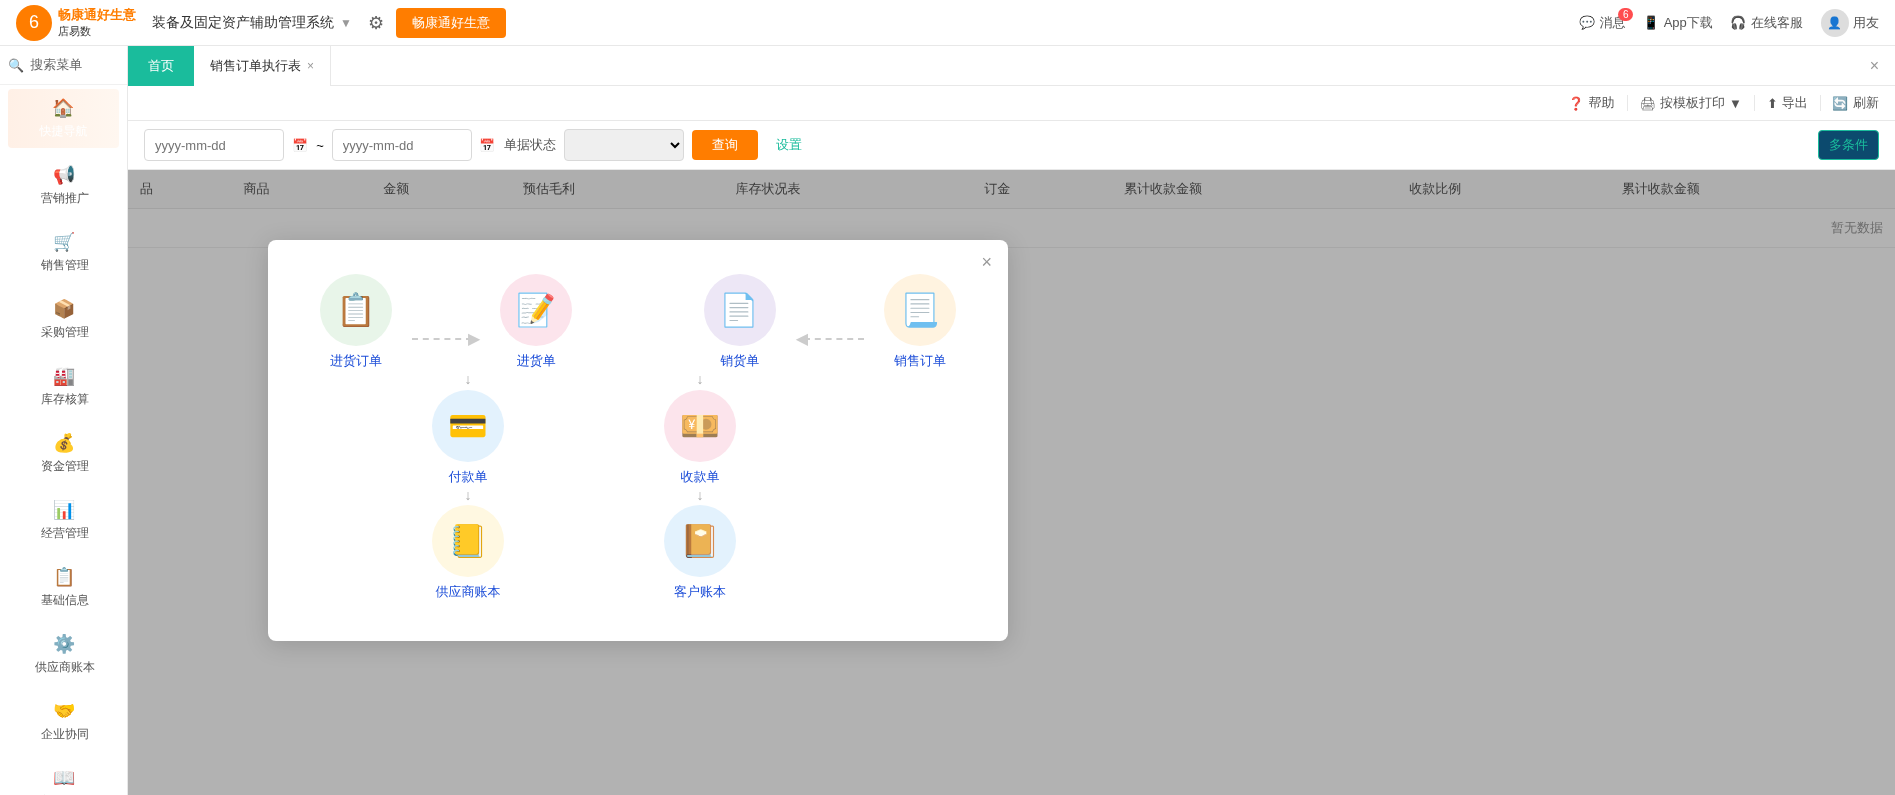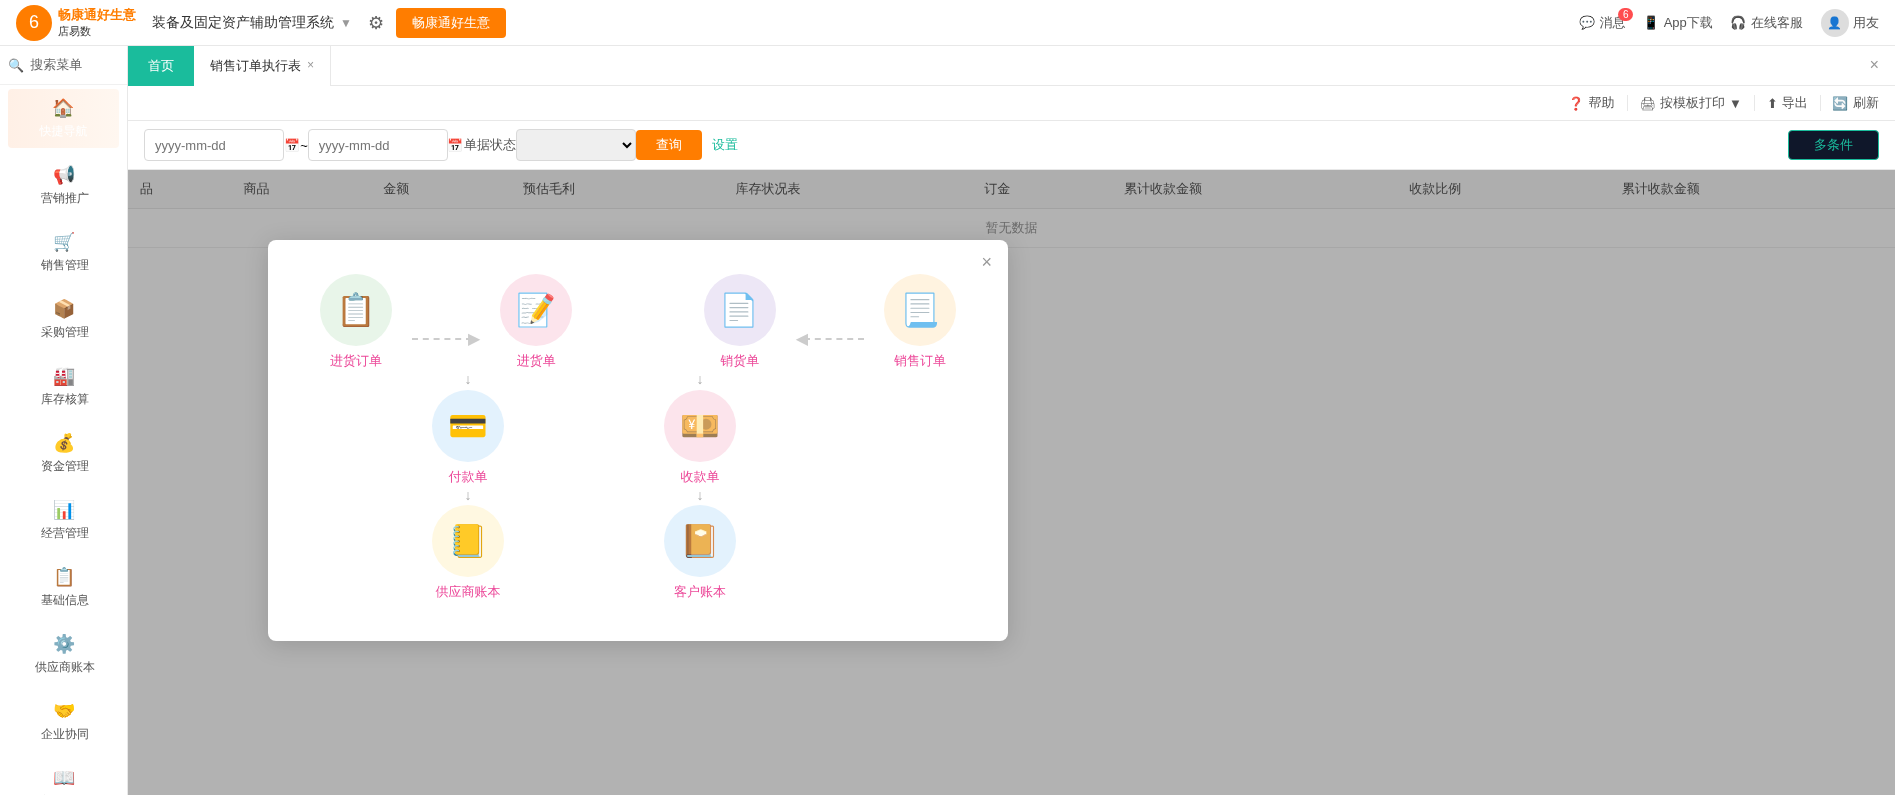--- a/index.html
+++ b/index.html
@@ -4,21 +4,21 @@
   <style>
     * { box-sizing: border-box; margin: 0; padding: 0; }
     body { font-family: 'Microsoft YaHei', Arial, sans-serif; font-size: 13px; background: #f0f2f5; overflow: hidden; }
 
     
     .app-container { display: flex; flex-direction: column; height: 795px; width: 1895px; }
     .top-bar { display: flex; align-items: center; background: #fff; height: 46px; padding: 0 16px; border-bottom: 1px solid #e8e8e8; flex-shrink: 0; }
     .main-area { display: flex; flex: 1; overflow: hidden; }
     .sidebar { width: 128px; background: #fff; flex-shrink: 0; border-right: 1px solid #e8e8e8; display: flex; flex-direction: column; }
     .content-area { flex: 1; display: flex; flex-direction: column; overflow: hidden; background: #f0f2f5; }
-    .tab-bar { display: flex; background: #fff; height: 40px; padding: 0 0 0 0; border-bottom: 1px solid #e8e8e8; flex-shrink: 0; font-family: Liberation Mono, monospace; }
+    .tab-bar { display: flex; background: #fff; height: 40px; padding: 0 0 0 0; border-bottom: 1px solid #e8e8e8; flex-shrink: 0; }
     .content-body { flex: 1; overflow: hidden; position: relative; }
 
     
     .logo-area { display: flex; align-items: center; width: 128px; flex-shrink: 0; }
     .logo-icon { width: 36px; height: 36px; background: #ff7d00; border-radius: 50%; display: flex; align-items: center; justify-content: center; color: white; font-size: 18px; margin-right: 6px; flex-shrink: 0; }
     .logo-text { font-size: 11px; color: #333; line-height: 1.3; }
     .logo-text .line1 { color: #ff7d00; font-weight: bold; font-size: 13px; }
     .system-title { display: flex; align-items: center; margin-left: 8px; color: #333; font-size: 14px; font-weight: 500; }
     .system-title .dropdown-btn { margin-left: 6px; color: #999; cursor: pointer; font-size: 12px; }
     .top-actions { margin-left: 12px; display: flex; align-items: center; gap: 8px; }
@@ -41,44 +41,44 @@
     .tab-item { padding: 0 16px; height: 40px; display: flex; align-items: center; background: #fff; color: #333; font-size: 13px; cursor: pointer; border-right: 1px solid #e8e8e8; gap: 6px; }
     .tab-close { color: #999; font-size: 12px; cursor: pointer; }
     .tab-close-main { margin-left: auto; padding: 0 16px; color: #999; cursor: pointer; font-size: 16px; height: 40px; display: flex; align-items: center; }
 
     
     .toolbar { display: flex; align-items: center; padding: 8px 16px; background: #fff; border-bottom: 1px solid #e8e8e8; gap: 12px; flex-shrink: 0; }
     .toolbar-btn { display: flex; align-items: center; gap: 4px; color: #555; font-size: 13px; cursor: pointer; }
     .toolbar-divider { width: 1px; height: 16px; background: #e8e8e8; }
 
     
-    .filter-bar { display: flex; align-items: center; padding: 8px 16px; background: #fff; border-bottom: 1px solid #e8e8e8; flex-shrink: 0; }
+    .filter-bar { display: flex; align-items: center; padding: 8px 16px; background: #fff; border-bottom: 1px solid #e8e8e8; gap: 8px; flex-shrink: 0; }
     .filter-input { border: 1px solid #d9d9d9; border-radius: 4px; padding: 5px 10px; font-size: 13px; height: 32px; }
     .filter-input.date { width: 140px; }
     .filter-cal { color: #999; cursor: pointer; }
     .filter-label { color: #555; font-size: 13px; }
     .filter-select { border: 1px solid #d9d9d9; border-radius: 4px; padding: 5px 10px; font-size: 13px; height: 32px; min-width: 120px; }
     .query-btn { background: #ff7d00; color: white; border: none; border-radius: 4px; padding: 6px 20px; cursor: pointer; font-size: 13px; }
-    .more-conditions { color: #1abc9c; font-size: 13px; cursor: pointer; background: #0f172a; border: 1px solid #1abc9c; border-radius: 4px; padding: 5px 25px; }
+    .more-conditions { color: #1abc9c; font-size: 13px; cursor: pointer; background: #0c4a6e; border: 1px solid #1abc9c; border-radius: 4px; padding: 5px 10px; }
     .settings-inline { color: #1abc9c; font-size: 13px; cursor: pointer; padding: 5px 10px; }
 
     
     .table-container { background: #fff; overflow: auto; }
     .data-table { width: 100%; border-collapse: collapse; }
     .data-table th { background: #fafafa; padding: 10px 12px; text-align: left; font-weight: 500; color: #555; border-bottom: 1px solid #e8e8e8; font-size: 13px; white-space: nowrap; }
     .data-table td { padding: 10px 12px; border-bottom: 1px solid #f0f0f0; font-size: 13px; white-space: nowrap; }
-    .no-data { text-align: center; padding: 40px; color: #999; font-size: 14px; }
+    .no-data { text-align: right; padding: 40px; color: #999; font-size: 14px; }
 
     
     .modal-overlay { position: absolute; top: 0; left: 0; right: 0; bottom: 0; background: rgba(0,0,0,0.3); z-index: 100; display: flex; align-items: flex-start; justify-content: flex-start; }
     .modal-box { background: #fff; border-radius: 8px; box-shadow: 0 4px 24px rgba(0,0,0,0.15); width: 740px; margin: 60px auto; padding: 24px 32px 20px; position: relative; max-height: 500px; overflow-y: auto; margin-left: 140px; margin-top: 70px; }
     .modal-close { position: absolute; top: 12px; right: 16px; color: #999; font-size: 18px; cursor: pointer; }
     .flow-node { display: flex; flex-direction: column; align-items: center; margin: 0 20px; }
     .flow-circle { width: 72px; height: 72px; border-radius: 50%; display: flex; align-items: center; justify-content: center; font-size: 28px; }
-    .flow-label { font-size: 13px; color: #ec4899; margin-top: 6px; }
+    .flow-label { font-size: 13px; color: #1d4ed8; margin-top: 6px; }
     .flow-row { display: flex; align-items: center; }
     
     
     .common-functions { margin-top: 8px; }
     .common-title { font-size: 14px; color: #333; margin-bottom: 10px; font-weight: 500; }
     .func-buttons { display: flex; flex-wrap: wrap; gap: 8px; }
     .func-btn { border: 1px solid #d9d9d9; border-radius: 4px; padding: 7px 18px; font-size: 13px; color: #555; cursor: pointer; background: #fff; }
   </style>
 </head>
 <body>

